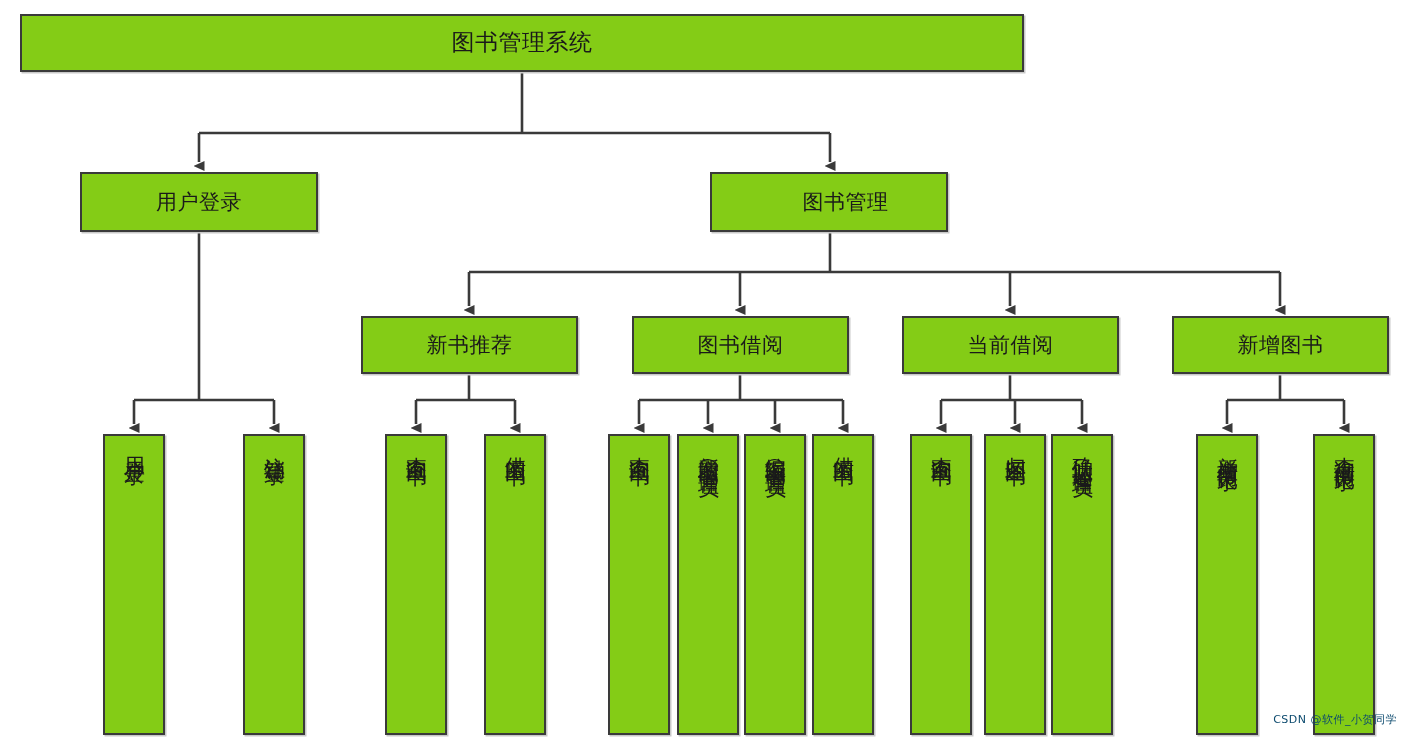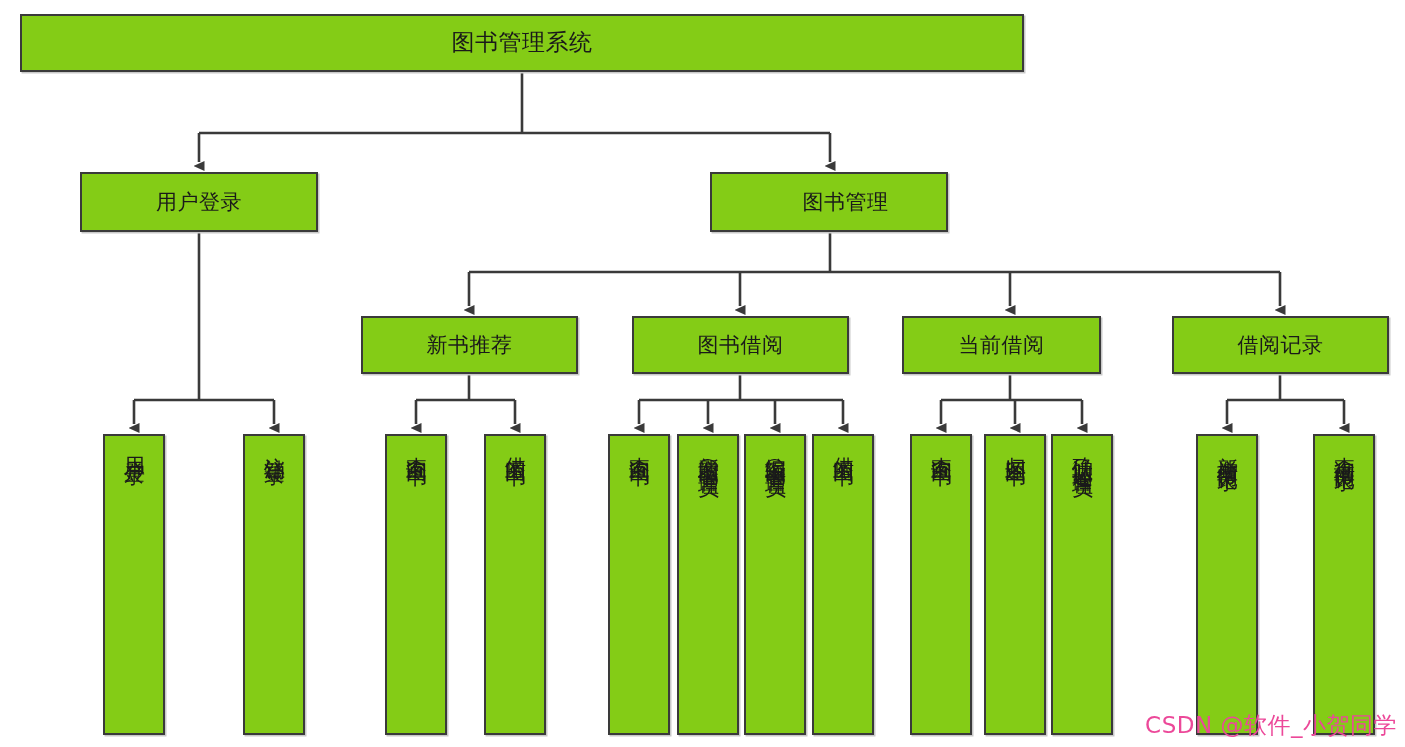--- a/index.html
+++ b/index.html
@@ -53,23 +53,23 @@
     font-size: 21px;
     writing-mode: vertical-rl;
     text-orientation: upright;
     letter-spacing: 3px;
     line-height: 1.0;
     white-space: nowrap;
   }
   .watermark {
     position: absolute;
     right: 8px;
-    bottom: 6px;
-    font-size: 23px;
-    color: #ec4899;
+    bottom: 20px;
+    font-size: 11px;
+    color: #0c4a6e;
     letter-spacing: 0.5px;
     white-space: nowrap;
   }
 </style>
 </head>
 <body>
 
 <div id="canvas">
 
   <svg class="connectors" viewBox="0 0 1405 747">
@@ -132,25 +132,25 @@
   <div class="node lvl2" style="left:710px;top:172px;width:238px;height:60px;padding-left:33px;">
     <span class="label">图书管理</span>
   </div>
 
   <div class="node lvl3" style="left:632px;top:316px;width:217px;height:58px;">
     <span class="label">图书借阅</span>
   </div>
   <div class="node lvl3" style="left:361px;top:316px;width:217px;height:58px;">
     <span class="label">新书推荐</span>
   </div>
-  <div class="node lvl3" style="left:902px;top:316px;width:199px;height:58px;justify-content:center;">
+  <div class="node lvl3" style="left:902px;top:316px;width:217px;height:58px;justify-content:center;">
     <span class="label">当前借阅</span>
   </div>
   <div class="node lvl3" style="left:1172px;top:316px;width:217px;height:58px;">
-    <span class="label">借阅记录</span>
+    <span class="label">新增图书</span>
   </div>
 
   <div class="node leaf" style="left:103px;top:434px;width:62px;height:301px;">
     <span class="label">用户登录</span>
   </div>
   <div class="node leaf" style="left:243px;top:434px;width:62px;height:301px;">
     <span class="label">注销登录</span>
   </div>
   <div class="node leaf" style="left:385px;top:434px;width:62px;height:301px;">
     <span class="label">查询图书</span>

